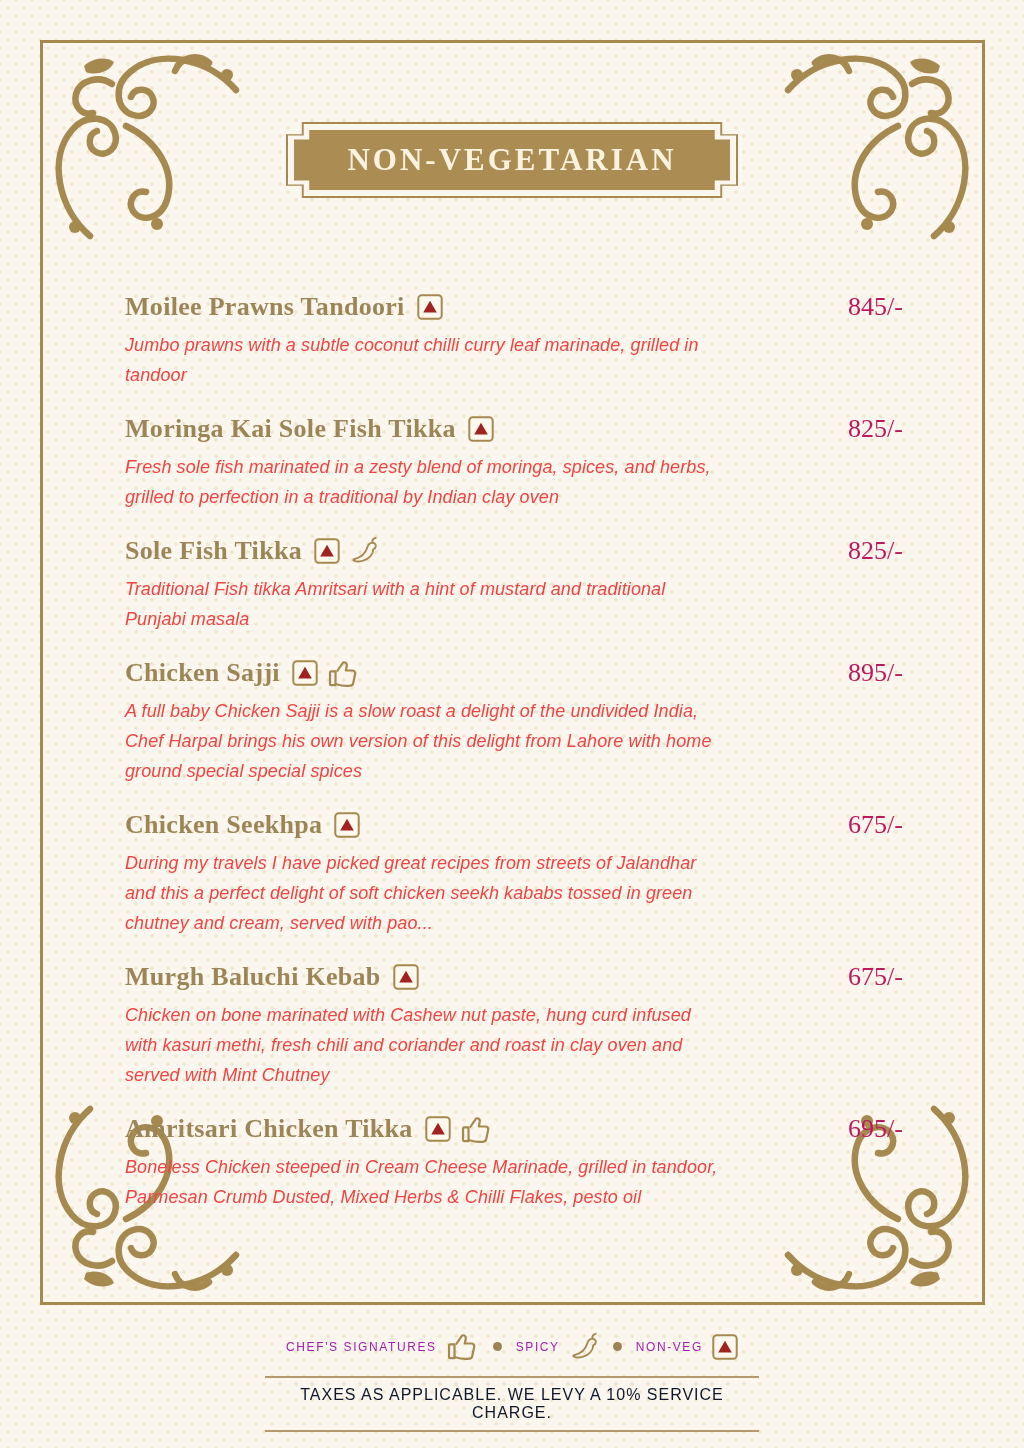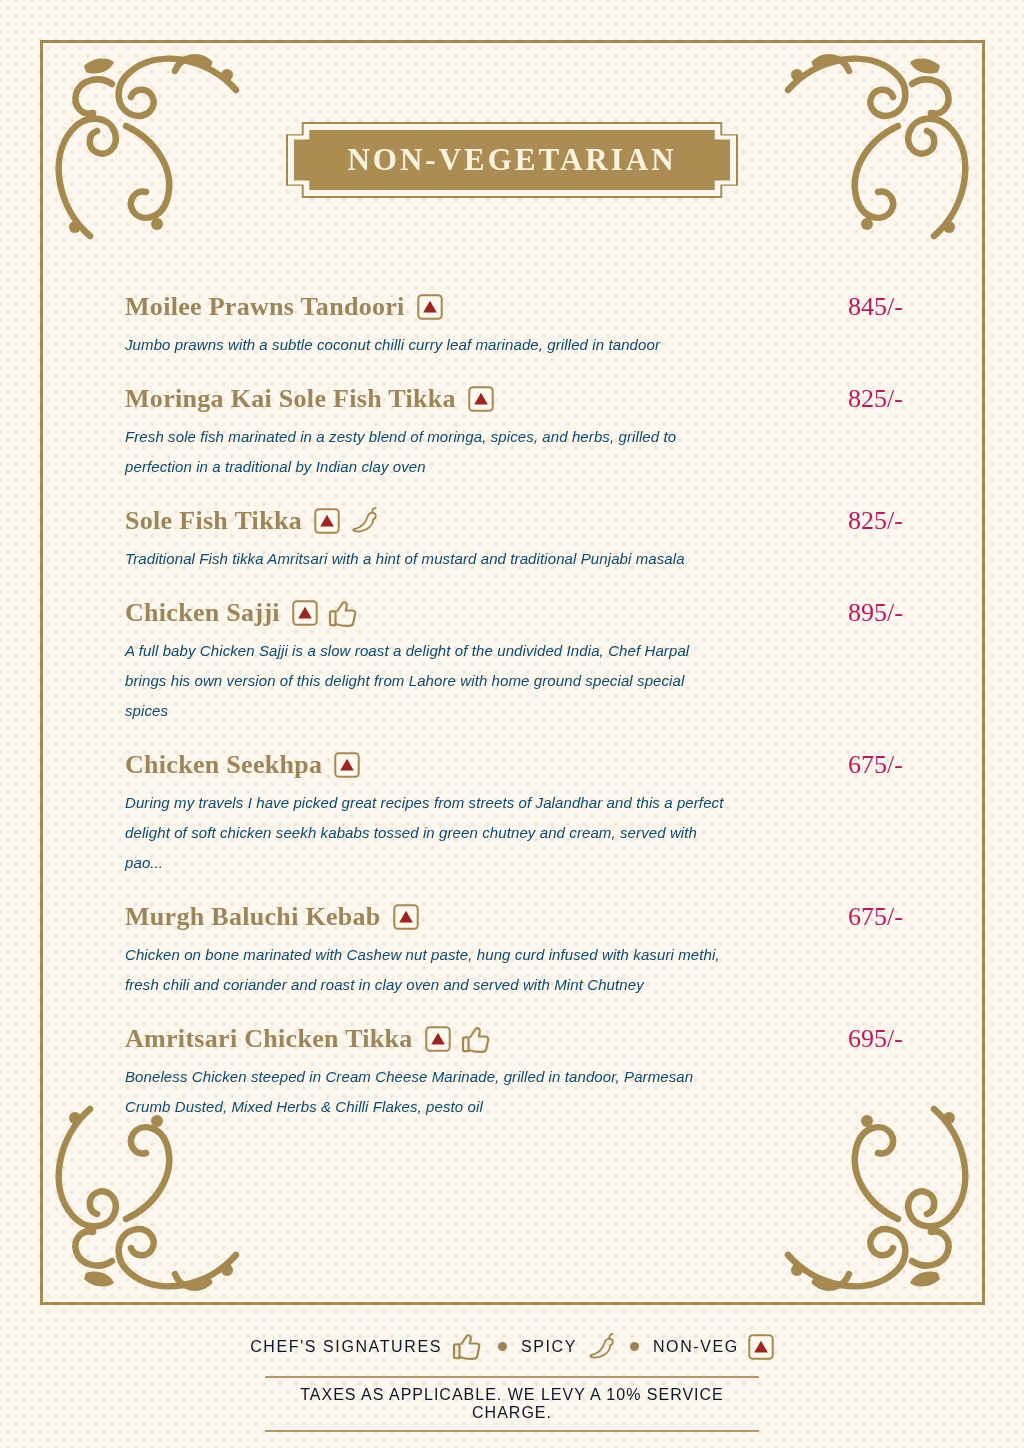--- a/index.html
+++ b/index.html
@@ -63,32 +63,32 @@
   }
   .item-icons{ display:flex; align-items:center; gap:9px; margin-left:12px; }
   .dish-icon{ display:inline-flex; align-items:center; }
   .item-price{
     margin-left:auto;
     font-family:"Liberation Serif","DejaVu Serif",serif;
     font-weight:400; font-size:26px; color:#be185d;
   }
   .item-desc{
     margin-top:5px; max-width:600px;
-    font-style:italic; font-size:15px; line-height:30px;
-    color:#0c4a6e; letter-spacing:0.1px;
+    font-style:italic; font-size:18px; line-height:30px;
+    color:#ef4444; letter-spacing:0.1px;
   }
 
   
   .legend{
     position:absolute; top:1330px; left:0; width:100%;
     display:flex; align-items:center; justify-content:center; gap:14px;
   }
   .legend-entry{ display:flex; align-items:center; gap:9px; }
   .legend-label{
-    font-size:16px; letter-spacing:1.6px; color:#0f172a; text-transform:uppercase;
+    font-size:12px; letter-spacing:1.6px; color:#a21caf; text-transform:uppercase;
   }
   .legend-dot{
     width:9px; height:9px; border-radius:50%; background:#9c8254; display:inline-block;
   }
 
   .tax-bar{
     position:absolute; top:1376px; left:50%; transform:translateX(-50%);
     width:494px; padding:8px 0;
     border-top:2px solid #b49a6a; border-bottom:2px solid #b49a6a;
     text-align:center;

